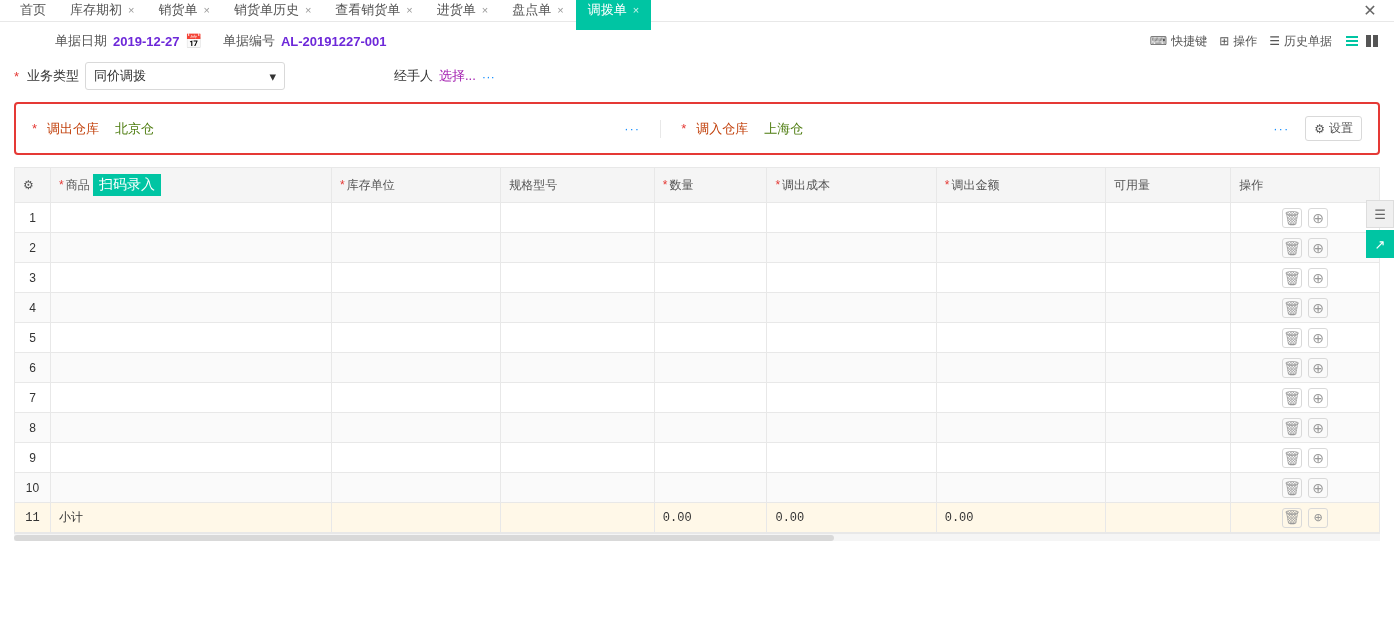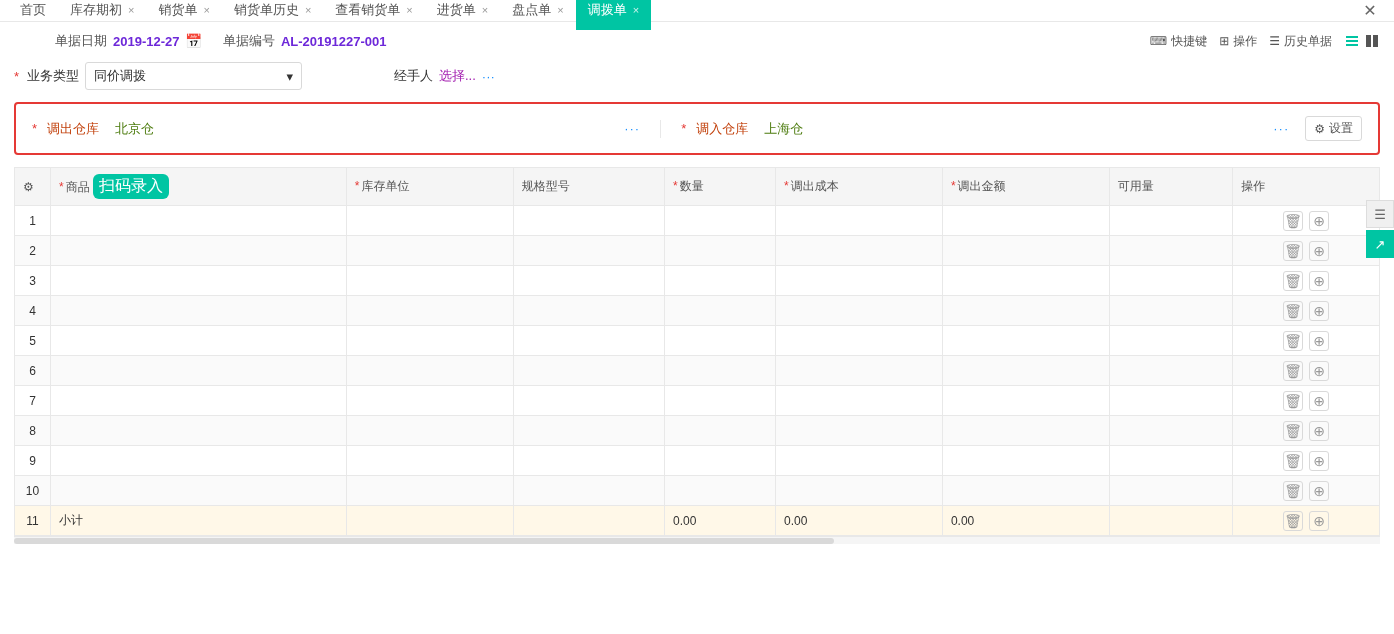--- a/index.html
+++ b/index.html
@@ -152,21 +152,21 @@
       gap: 6px;
       flex: 0 0 360px;
     }
     .business-type-select {
       display: flex;
       align-items: center;
       justify-content: space-between;
       border: 1px solid #d9d9d9;
       border-radius: 3px;
       padding: 4px 8px;
-      width: 217px;
+      width: 200px;
       cursor: pointer;
       background: #fff;
     }
     .person-field {
       display: flex;
       align-items: center;
       gap: 6px;
       text-align: right;
     }
     .person-placeholder {
@@ -195,41 +195,42 @@
     .data-table td {
       border: 1px solid #e8e8e8;
       padding: 4px 8px;
       height: 30px;
       color: #333;
     }
     .data-table tr:nth-child(even) td { background: #fafafa; }
     .data-table .subtotal-row td {
       background: #fff8e8;
       font-weight: 500;
+      font-family: Liberation Mono, monospace;
     }
     .row-num {
       color: #999;
       text-align: center;
       width: 30px;
     }
     .gear-th {
       width: 36px;
       text-align: center;
     }
     .action-th {
       text-align: center;
     }
     .scan-btn {
       background: #00c5a3;
       color: #fff;
       border: none;
-      border-radius: 6px;
+      border-radius: 0;
       padding: 2px 6px;
       cursor: pointer;
-      font-size: 16px;
+      font-size: 14px;
     }
     .action-icons {
       display: flex;
       align-items: center;
       justify-content: center;
       gap: 6px;
     }
     .icon-btn {
       cursor: pointer;
       color: #999;

